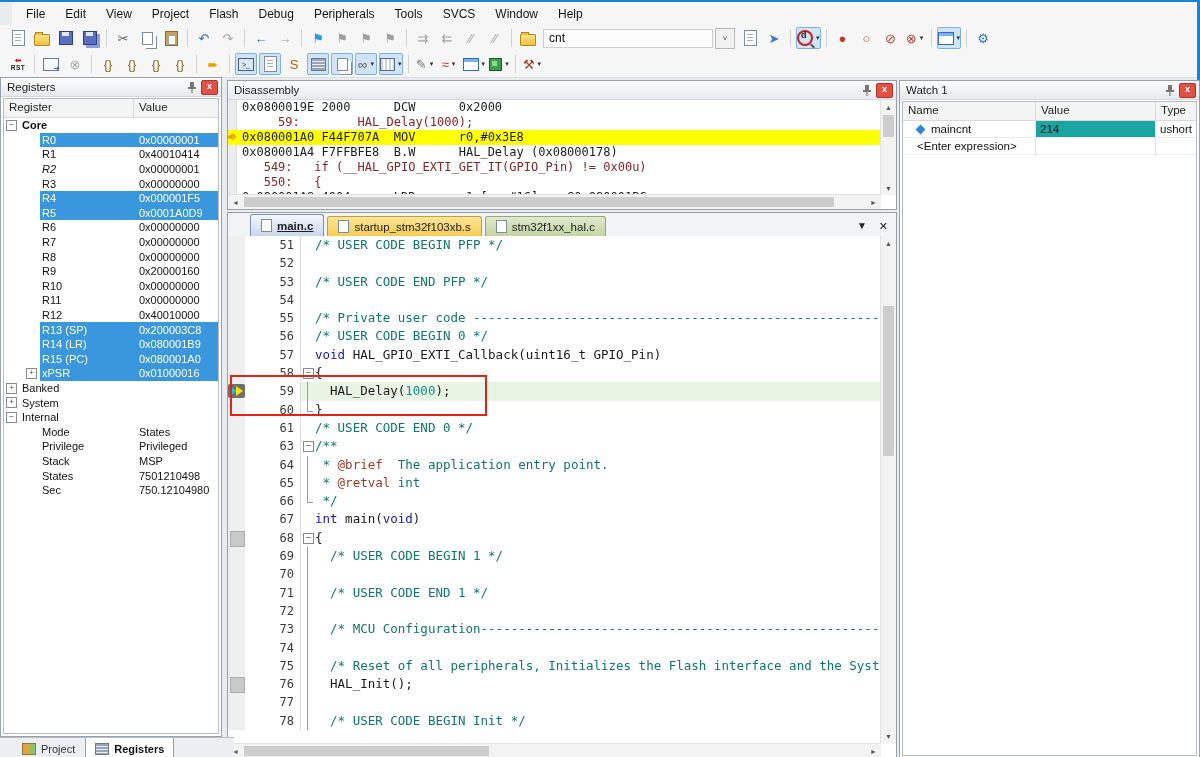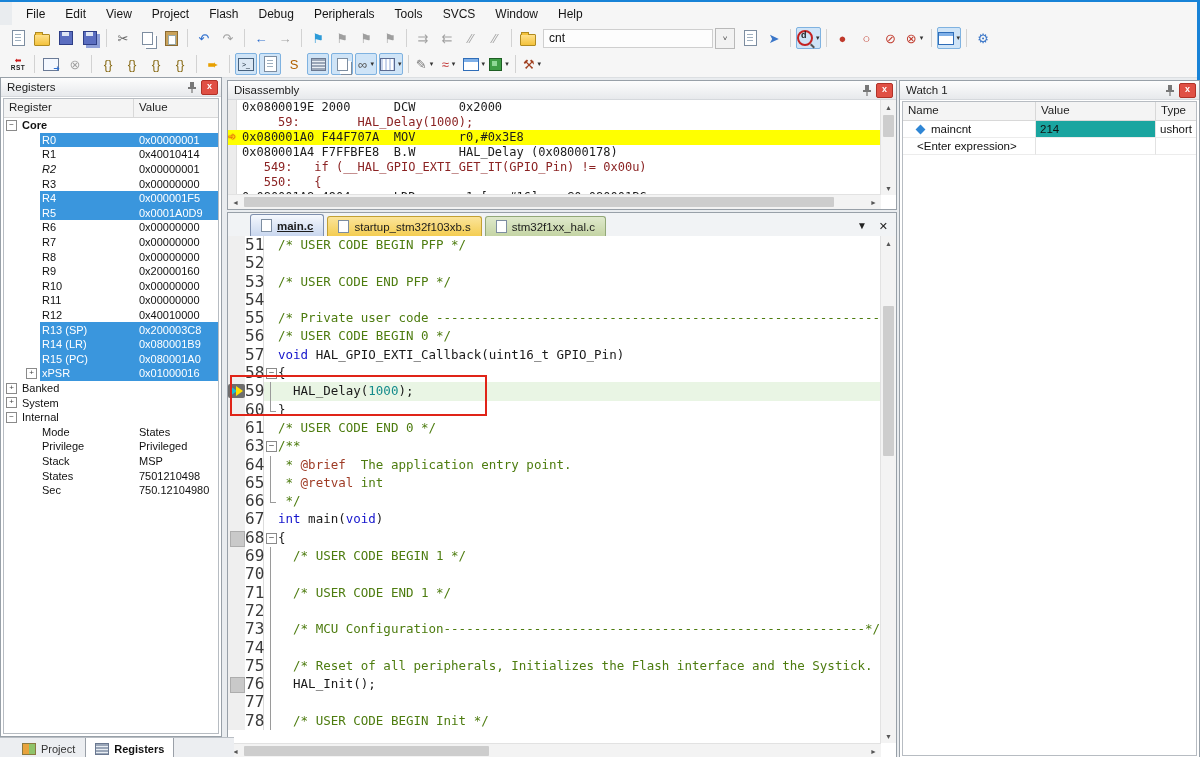--- a/index.html
+++ b/index.html
@@ -97,25 +97,25 @@
   .etab{display:flex;align-items:center;gap:5px;height:19px;padding:0 10px;font-size:11.5px;color:#1c1c1c;border:1px solid #9aa49a;border-bottom:none;border-radius:3px 3px 0 0;margin-right:3px;justify-content:center;}
   .etab .pgico{width:9px;height:11px;background:#fff;border:1px solid #7d8da0;flex:none;}
   .etab.t-blue{background:linear-gradient(#f5f8fd,#c9d7ef);border-color:#7e8fae;height:21px;}
   .etab.t-blue .lab{text-decoration:underline;font-weight:bold;}
   .etab.t-yellow{background:linear-gradient(#fbe49a,#f4cd52);border-color:#c2a033;}
   .etab.t-green{background:linear-gradient(#dfe9cc,#c4d4a4);border-color:#93a878;}
   .tab-ctrl{position:absolute;right:8px;top:7px;display:flex;gap:12px;font-size:10px;color:#222;}
   .code{position:absolute;left:0;right:15px;top:23px;bottom:15px;overflow:hidden;background:#fff;font-family:"DejaVu Sans Mono","Liberation Mono",monospace;font-size:12.5px;}
   .cl{display:flex;height:18.3px;align-items:stretch;}
   .cl .g{width:17px;flex:none;background:#efefef;position:relative;}
-  .cl .n{width:19px;flex:none;text-align:right;padding-right:6px;color:#3a3a3a;font-size:16px;line-height:18.3px;border-right:1px solid #dcdcdc;box-sizing:border-box;}
+  .cl .n{width:56px;flex:none;text-align:right;padding-right:6px;color:#3a3a3a;font-size:12px;line-height:18.3px;border-right:1px solid #dcdcdc;box-sizing:border-box;}
   .cl .f{width:14px;flex:none;position:relative;}
   .cl .t{flex:1;white-space:pre;line-height:18.3px;color:#1a1a1a;}
   .cl.cur .t,.cl.cur .f{background:#e9f5e4;}
-  .com{color:#4d7c0f;}.kw{color:#1414cc;}.num{color:#148b8b;}.pln{color:#1a1a1a;}.dox{color:#9e3b25;}
+  .com{color:#0f766e;}.kw{color:#1414cc;}.num{color:#148b8b;}.pln{color:#1a1a1a;}.dox{color:#9e3b25;}
   .fold-box{position:absolute;left:2px;top:4px;width:9px;height:9px;border:1px solid #8a8a8a;background:#fff;font-size:9px;line-height:7px;text-align:center;color:#555;}
   .fold-bar{position:absolute;left:6px;top:0;bottom:0;width:1px;background:#9a9a9a;}
   .fold-end{position:absolute;left:6px;top:0;width:5px;height:10px;border-left:1px solid #9a9a9a;border-bottom:1px solid #9a9a9a;}
   .gblk{position:absolute;left:2px;top:2px;width:13px;height:14px;background:#c9c9c9;border:1px solid #adadad;}
   .curArrow{position:absolute;left:0px;top:2px;width:17px;height:14px;background:#6e6e6e;border-radius:2px;}
   .curArrow::before{content:"";position:absolute;left:2px;top:2px;border-left:7px solid #18c0d8;border-top:5px solid transparent;border-bottom:5px solid transparent;}
   .curArrow::after{content:"";position:absolute;left:8px;top:2px;border-left:7px solid #ffe000;border-top:5px solid transparent;border-bottom:5px solid transparent;}
   #redbox{position:absolute;left:2px;top:162px;width:253px;height:37px;border:2px solid #e02418;z-index:6;pointer-events:none;}
 
   

